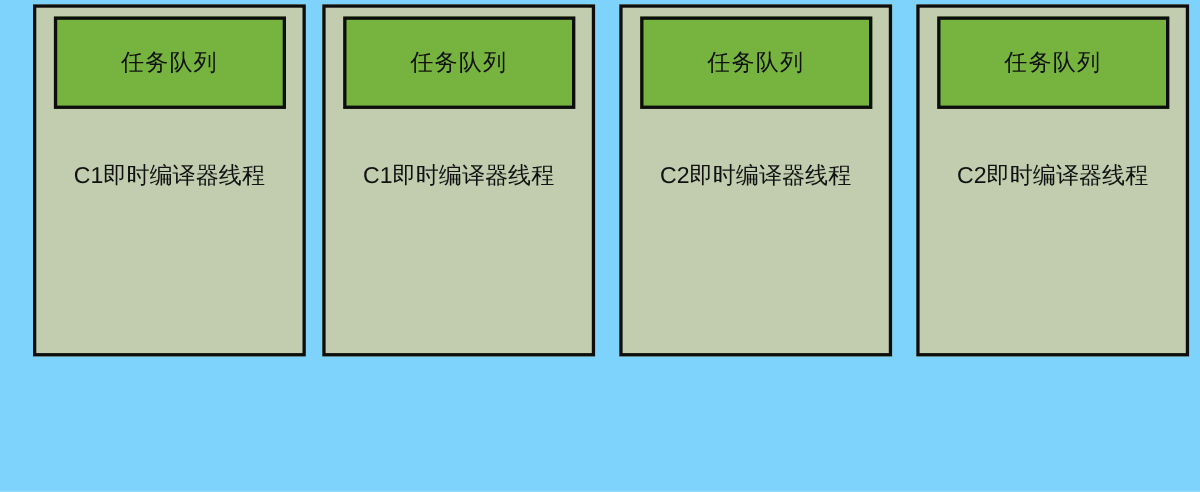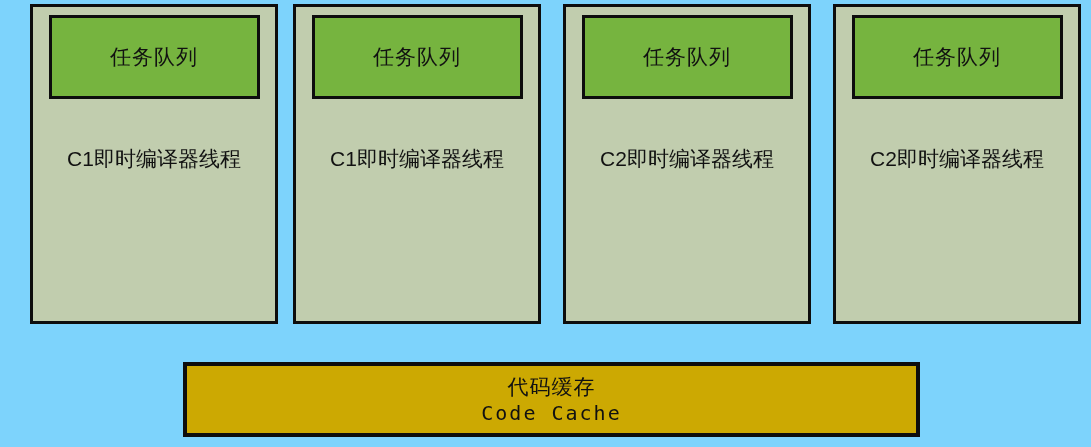--- a/index.html
+++ b/index.html
@@ -103,18 +103,14 @@
     <div class="thread-label">C2即时编译器线程</div>
   </div>
 
   <div class="panel panel-4">
     <div class="queue-box">
       <span>任务队列</span>
     </div>
     <div class="thread-label">C2即时编译器线程</div>
   </div>
 
-  <div class="cache-bar">
-    <div class="cache-zh">代码缓存</div>
-    <div class="cache-en">Code Cache</div>
-  </div>
 
 </div>
 
 </body></html>

